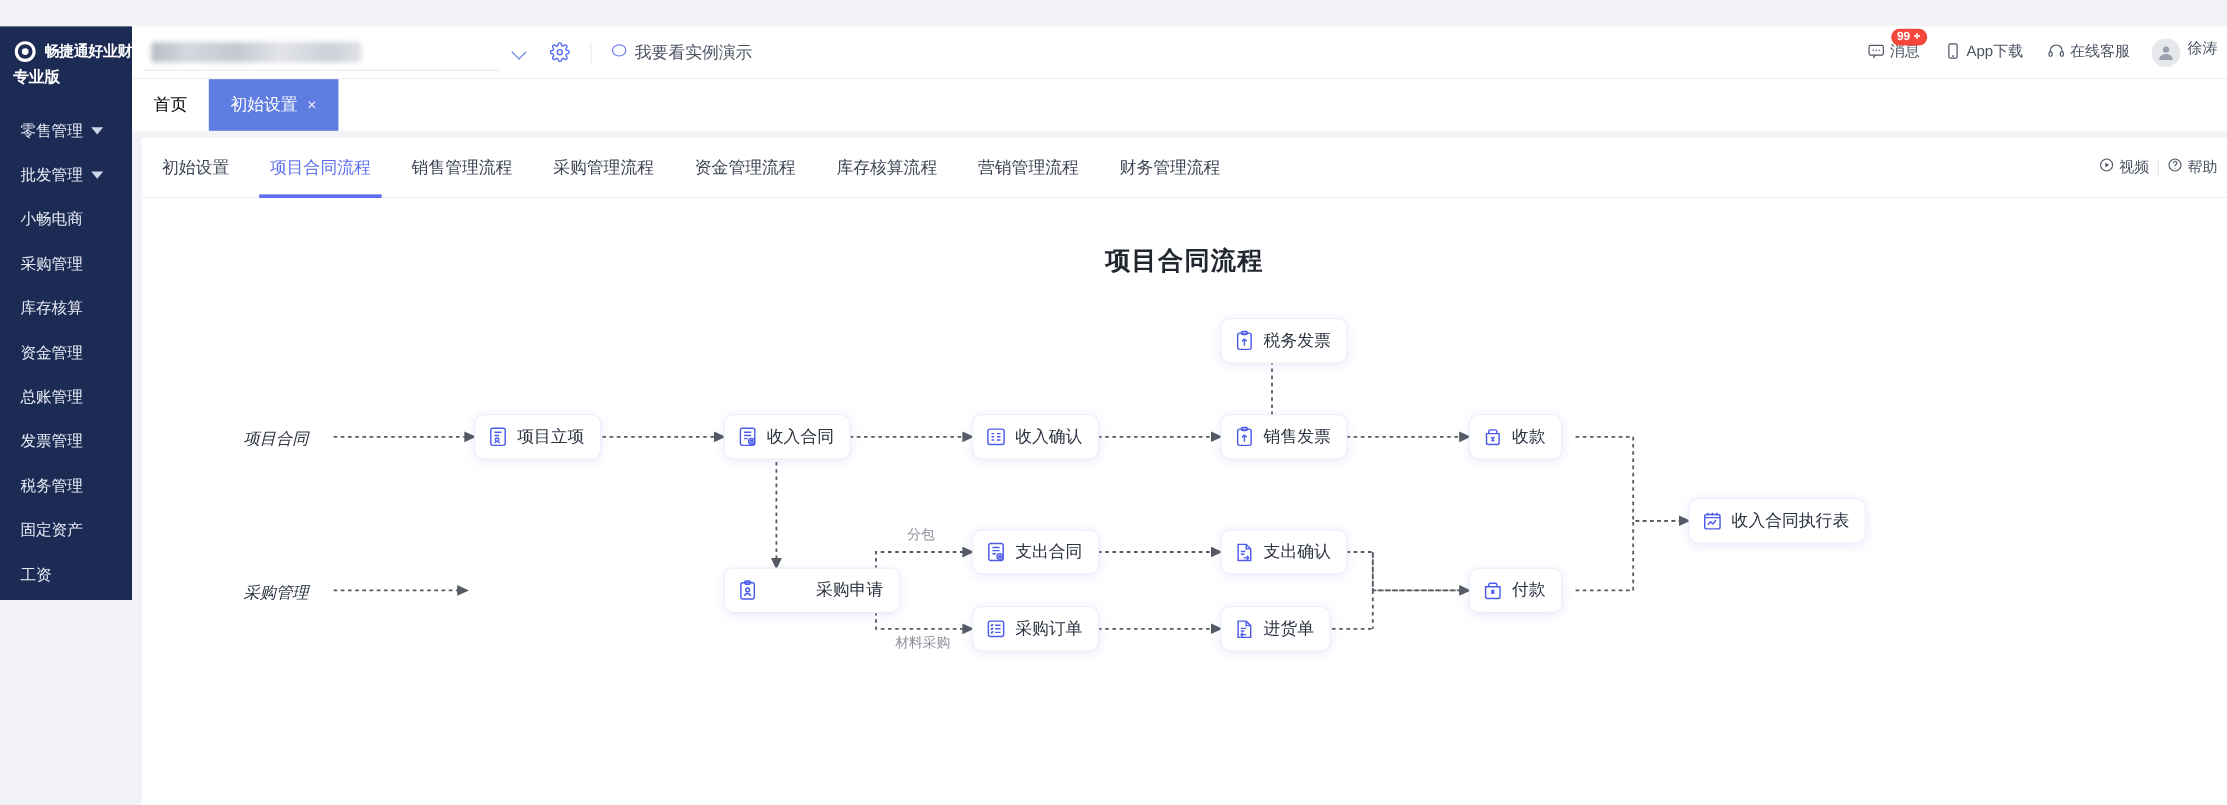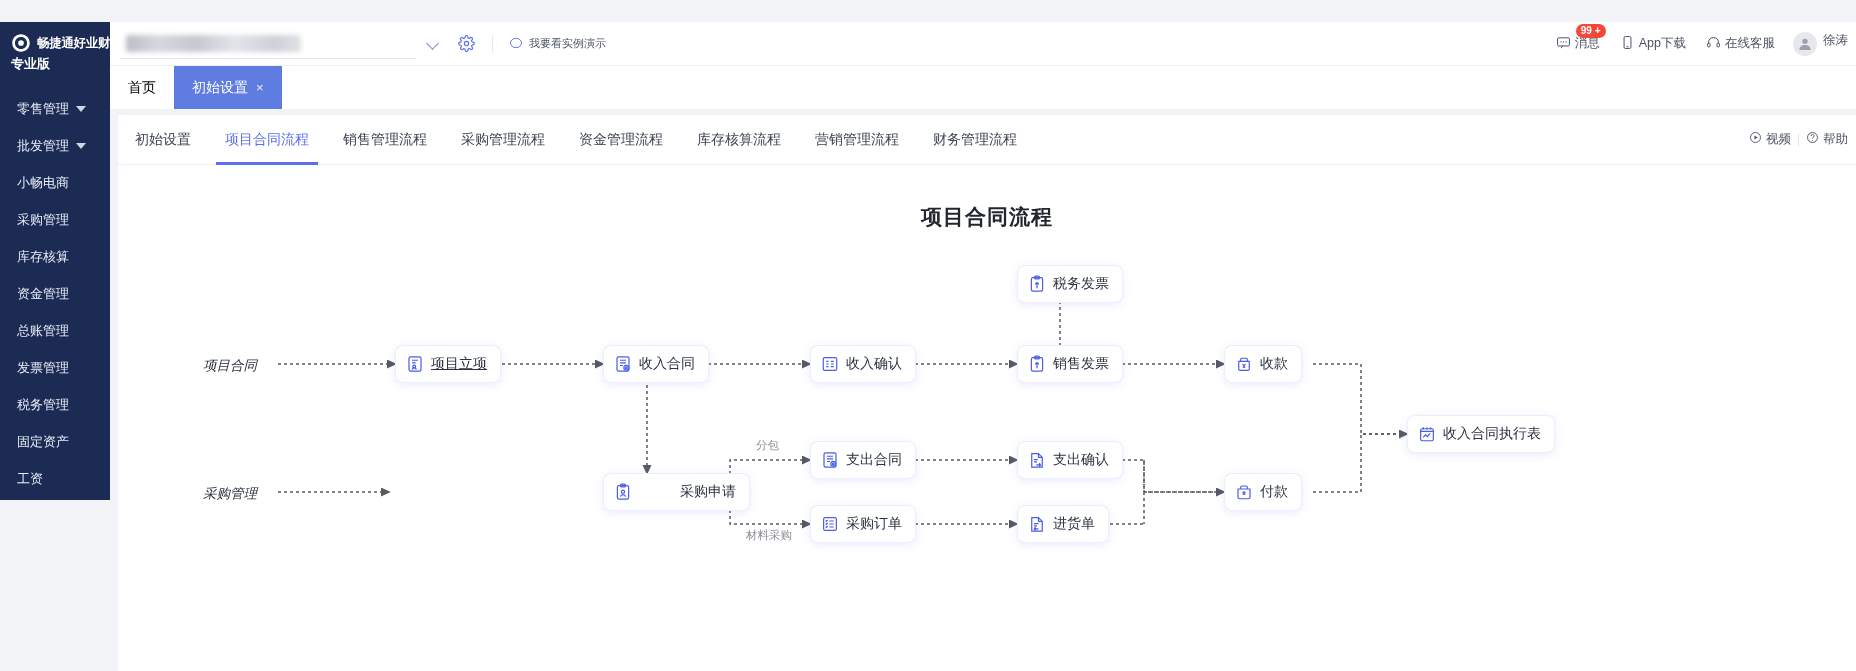--- a/index.html
+++ b/index.html
@@ -88,21 +88,21 @@
   .gear-btn {
     margin-left: 16px; width: 20px; height: 20px;
     display: flex; align-items: center; justify-content: center;
     cursor: pointer;
   }
   .hdr-div {
     width: 1px; height: 18px; background: #e7e9ee; margin: 0 16px;
   }
   .demo-link {
     display: flex; align-items: center; gap: 6px;
-    color: #4b5362; font-size: 11px; cursor: pointer;
+    color: #4b5362; font-size: 14px; cursor: pointer;
   }
   .hdr-right {
     margin-left: auto; display: flex; align-items: center;
     padding-right: 8px; gap: 0;
   }
   .hdr-act {
     display: flex; align-items: center; gap: 4px;
     color: #4b5362; font-size: 12.5px; cursor: pointer;
     margin-left: 20px; position: relative; white-space: nowrap;
   }
@@ -405,21 +405,21 @@
 
           <path d="M986 229 H 1026 V 293" marker-end="none"></path>
           <path d="M986 293 H 1026" marker-end="none"></path>
           <path d="M1026 261 H 1107" marker-end="none"></path>
           <path d="M1026 229 V 261 H 1107"></path>
 
           <path d="M1195 261 H 1243 V 203 H 1290" marker-end="none"></path>
         </g>
       </svg>
       <div id="flow-nodes">
-          <div class="node" style="left: 278px; top: 115px; text-decoration: underline;">
+          <div class="node" style="left: 278px; top: 115px;">
             <span style="width: 18px; height: 18px; display: block; flex: 0 0 auto;">
               <svg class="ico" viewBox="0 0 24 24" fill="none" stroke="#4b5ce8" stroke-width="1.6">
                 <rect x="4" y="2.5" width="16" height="19" rx="2.2"></rect>
                 <path d="M8 7h8M8 10.5h5"></path>
                 <circle cx="11" cy="15.3" r="1.9"></circle>
                 <path d="M8.2 19.3c.4-1.5 1.5-2.2 2.8-2.2s2.4.7 2.8 2.2"></path>
               </svg>
             </span>
             <span>项目立项</span>
           </div>

